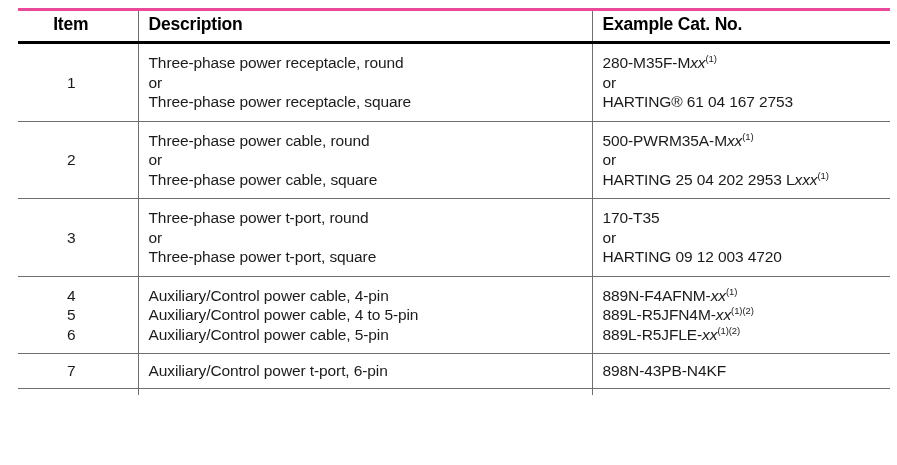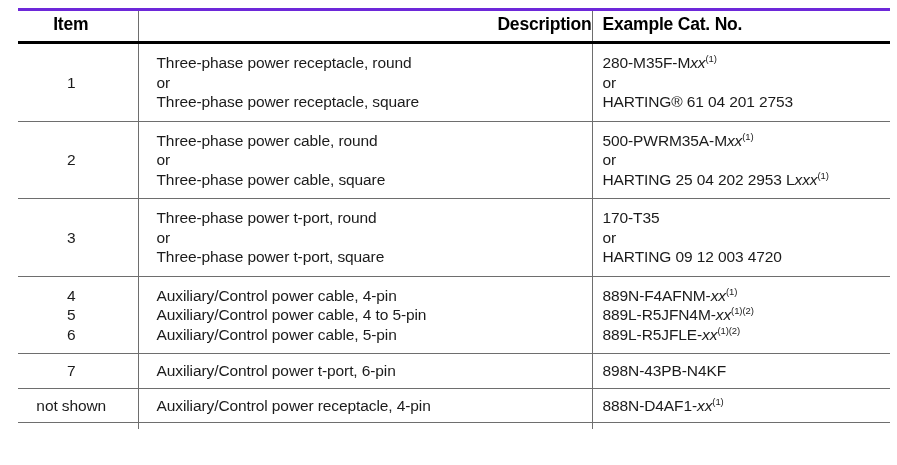--- a/index.html
+++ b/index.html
@@ -35,31 +35,31 @@
   
   col.col-item { width: 120px; }
   col.col-desc { width: 454px; }
   col.col-cat  { width: 298px; }
 
   thead th {
     font-size: 17.5px;
     font-weight: bold;
     letter-spacing: -0.2px;
     padding: 3px 0 6px 0;
-    border-top: 3px solid #6d28d9;
+    border-top: 3px solid #ec4899;
     border-bottom: 3px solid #000000;
     vertical-align: bottom;
     color: #000000;
   }
   th.th-item {
     text-align: center;
     padding-right: 14px;
   }
   th.th-desc {
-    text-align: right;
+    text-align: left;
     padding-left: 10px;
     border-left: 1.5px solid #6e6e6e;
   }
   th.th-cat {
     text-align: left;
     padding-left: 10px;
     border-left: 1.5px solid #6e6e6e;
   }
 
   tbody td {
@@ -72,21 +72,21 @@
     color: #1b1b1b;
     letter-spacing: -0.1px;
   }
   td.td-item {
     text-align: center;
     padding-right: 14px;
     white-space: pre-line;
   }
   td.td-desc {
     text-align: left;
-    padding-left: 18px;
+    padding-left: 10px;
     border-left: 1.5px solid #6e6e6e;
     white-space: pre-line;
   }
   td.td-cat {
     text-align: left;
     padding-left: 10px;
     border-left: 1.5px solid #6e6e6e;
   }
 
   tbody tr.tall td { padding-top: 9px; padding-bottom: 9px; }
@@ -125,21 +125,21 @@
     </thead>
     <tbody id="tbody">
         <tr class="tall">
           <td class="td-item">1</td>
           <td class="td-desc">Three-phase power receptacle, round
 or
 Three-phase power receptacle, square</td>
           <td class="td-cat">
             <span class="catline"><span>280-M35F-M</span><span class="ital">xx</span><sup>(1)</sup></span>
             <span class="catline"><span>or</span></span>
-            <span class="catline"><span>HARTING® 61 04 201 2753</span></span>
+            <span class="catline"><span>HARTING® 61 04 167 2753</span></span>
           </td>
         </tr>
         <tr class="tall">
           <td class="td-item">2</td>
           <td class="td-desc">Three-phase power cable, round
 or
 Three-phase power cable, square</td>
           <td class="td-cat">
             <span class="catline"><span>500-PWRM35A-M</span><span class="ital">xx</span><sup>(1)</sup></span>
             <span class="catline"><span>or</span></span>
@@ -170,27 +170,20 @@
             <span class="catline"><span>889L-R5JFLE-</span><span class="ital">xx</span><sup>(1)(2)</sup></span>
           </td>
         </tr>
         <tr class="short">
           <td class="td-item">7</td>
           <td class="td-desc">Auxiliary/Control power t-port, 6-pin</td>
           <td class="td-cat">
             <span class="catline"><span>898N-43PB-N4KF</span></span>
           </td>
         </tr>
-        <tr class="short">
-          <td class="td-item">not shown</td>
-          <td class="td-desc">Auxiliary/Control power receptacle, 4-pin</td>
-          <td class="td-cat">
-            <span class="catline"><span>888N-D4AF1-</span><span class="ital">xx</span><sup>(1)</sup></span>
-          </td>
-        </tr>
         <tr class="partial-row">
           <td class="td-item"></td>
           <td class="td-desc"></td>
           <td class="td-cat"></td>
         </tr>
       </tbody>
   </table>
 </div>
 
 </body></html>

